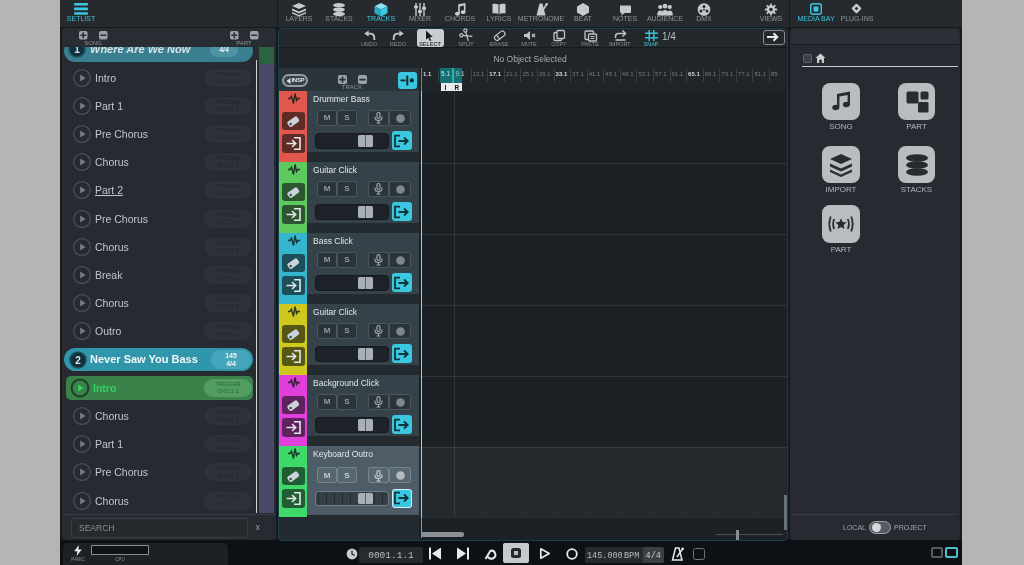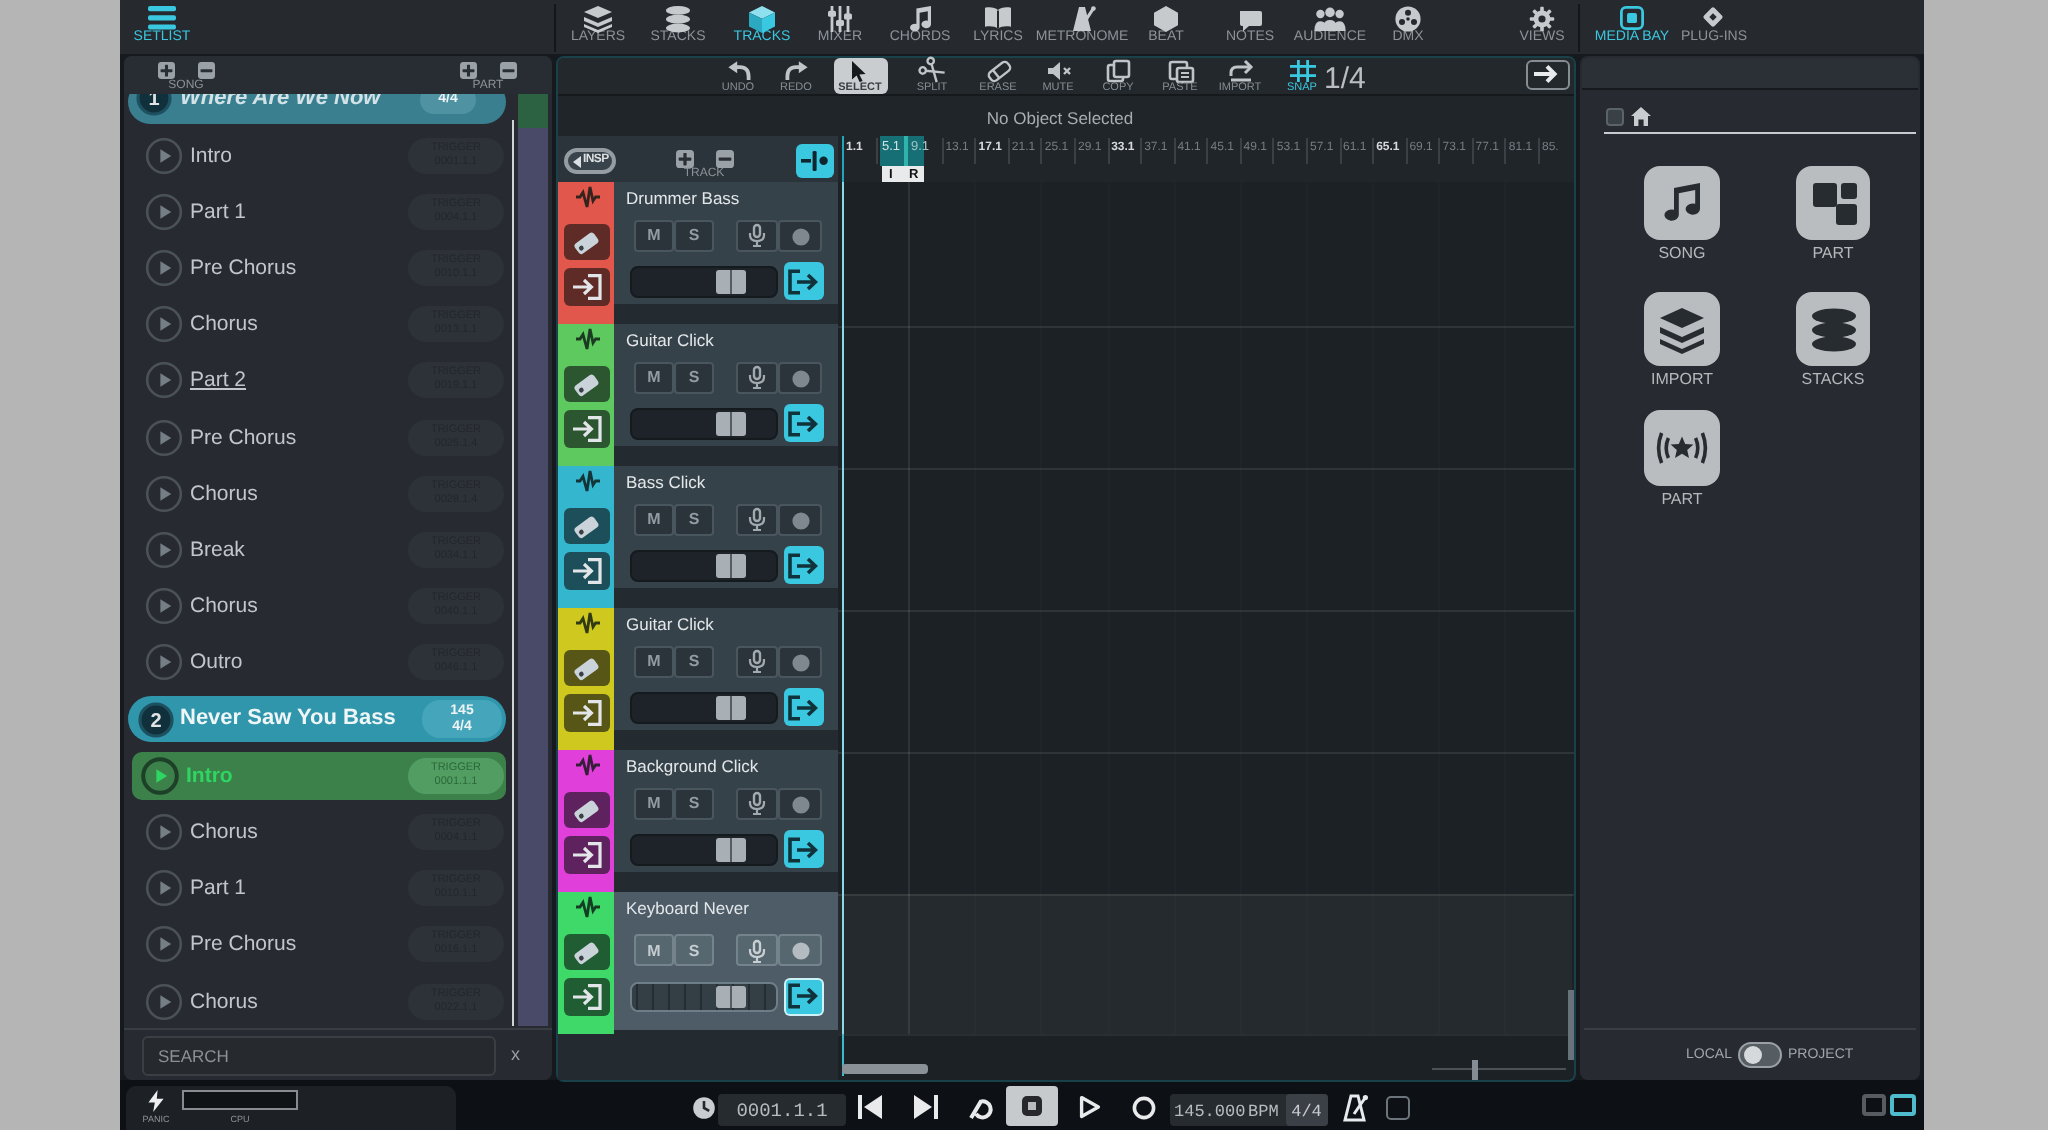--- a/index.html
+++ b/index.html
@@ -365,21 +365,21 @@
 <div class="lbl" style="left:598px;top:40.5px;width:44px;font-size:5.5px;color:#878e94;">IMPORT</div>
 <svg style="left:645px;top:29.5px;" width="13" height="11" viewBox="0 0 13 11">
     <g stroke="#3ac7e0" stroke-width="1.4">
       <line x1="4.2" y1="0" x2="4.2" y2="11"></line>
       <line x1="8.8" y1="0" x2="8.8" y2="11"></line>
       <line x1="0" y1="3.2" x2="13" y2="3.2"></line>
       <line x1="0" y1="7.8" x2="13" y2="7.8"></line>
     </g>
   </svg>
 <div class="lbl" style="left:629px;top:40.5px;width:44px;font-size:5.5px;color:#3ac7e0;">SNAP</div>
-<div style="left:662px;top:31px;font-size:15px;color:#b9bec2;">1/4</div>
+<div style="left:662px;top:31px;font-size:10px;color:#b9bec2;">1/4</div>
 <div style="left:762.5px;top:29.5px;width:22px;height:15px;border:1.5px solid #878e93;border-radius:3px;"></div>
 <svg style="left:766px;top:32px;" width="15" height="10" viewBox="0 0 15 10">
     <path d="M1 5 L11 5 M7.5 1.2 L11.3 5 L7.5 8.8" fill="none" stroke="#e8eaec" stroke-width="2"></path>
   </svg>
 <div style="left:279px;top:67.5px;width:140px;height:23px;background:#2b343b;"></div>
 <div style="left:282px;top:74px;width:26px;height:12.5px;background:#39434b;border:2px solid #959ca2;border-radius:7px;"></div>
 <svg style="left:285.5px;top:77.5px;" width="5" height="6" viewBox="0 0 5 6">
     <path d="M4.5 0 L0.5 3 L4.5 6 Z" fill="#dde0e2"></path>
   </svg>
 <div style="left:291.5px;top:77px;font-size:6px;font-weight:bold;color:#dde0e2;letter-spacing:-0.3px;">INSP</div>
@@ -673,21 +673,21 @@
       <rect x="2.2" y="4.6" width="11.8" height="6.3" rx="1.7" fill="#c9d3d9"></rect>
       <circle cx="4.6" cy="8.2" r="1.2" fill="#3a3f44"></circle>
     </g>
   </svg>
 <div style="left:281.5px;top:489.0px;width:23px;height:18.5px;background:rgba(13,16,18,0.62);border-radius:3px;"></div>
 <svg style="left:285.5px;top:492.0px;" width="15" height="13" viewBox="0 0 15 13">
     <path d="M8 0.8 L14 0.8 L14 12.2 L8 12.2" fill="none" stroke="#e3e6e8" stroke-width="1.6"></path>
     <path d="M0.5 6.5 L9.5 6.5 M6 3 L9.7 6.5 L6 10" fill="none" stroke="#e3e6e8" stroke-width="1.6"></path>
   </svg>
 <div style="left:307px;top:445.5px;width:111.5px;height:69px;background:#4d5c66;"></div>
-<div style="left:313px;top:449.0px;font-size:8.5px;color:#e3e7e9;white-space:nowrap;">Keyboard Never</div>
+<div style="left:313px;top:449.0px;font-size:8.5px;color:#e3e7e9;white-space:nowrap;">Keyboard Outro</div>
 <div style="left:317px;top:467.0px;width:20px;height:16px;background:#57676f;border:1px solid #74838c;border-radius:2px;"></div>
 <div style="left:317px;top:470.5px;width:20px;text-align:center;font-size:8px;font-weight:bold;color:#c4ccd1;">M</div>
 <div style="left:337px;top:467.0px;width:20px;height:16px;background:#57676f;border:1px solid #74838c;border-radius:2px;"></div>
 <div style="left:337px;top:470.5px;width:20px;text-align:center;font-size:8px;font-weight:bold;color:#c4ccd1;">S</div>
 <div style="left:367.5px;top:467.0px;width:21.5px;height:16px;background:#57676f;border:1px solid #74838c;border-radius:2px;"></div>
 <div style="left:389px;top:467.0px;width:21.5px;height:16px;background:#57676f;border:1px solid #74838c;border-radius:2px;"></div>
 <svg style="left:374px;top:469.5px;" width="9" height="12" viewBox="0 0 9 12">
     <rect x="3" y="0.5" width="3" height="6" rx="1.5" fill="none" stroke="#c8cfd3" stroke-width="1.2"></rect>
     <path d="M1 4.5 L1 5.5 Q1 8.5 4.5 8.5 Q8 8.5 8 5.5 L8 4.5 M4.5 8.5 L4.5 11 M2.5 11 L6.5 11" fill="none" stroke="#c8cfd3" stroke-width="1.1"></path>
   </svg>

